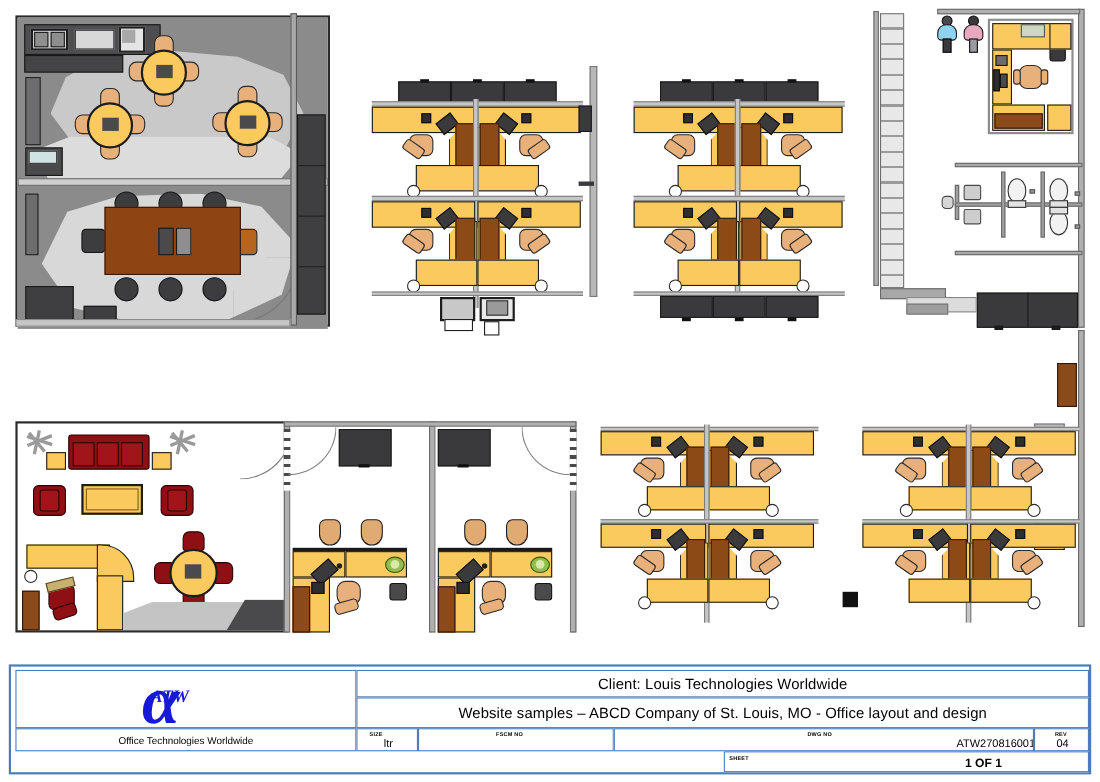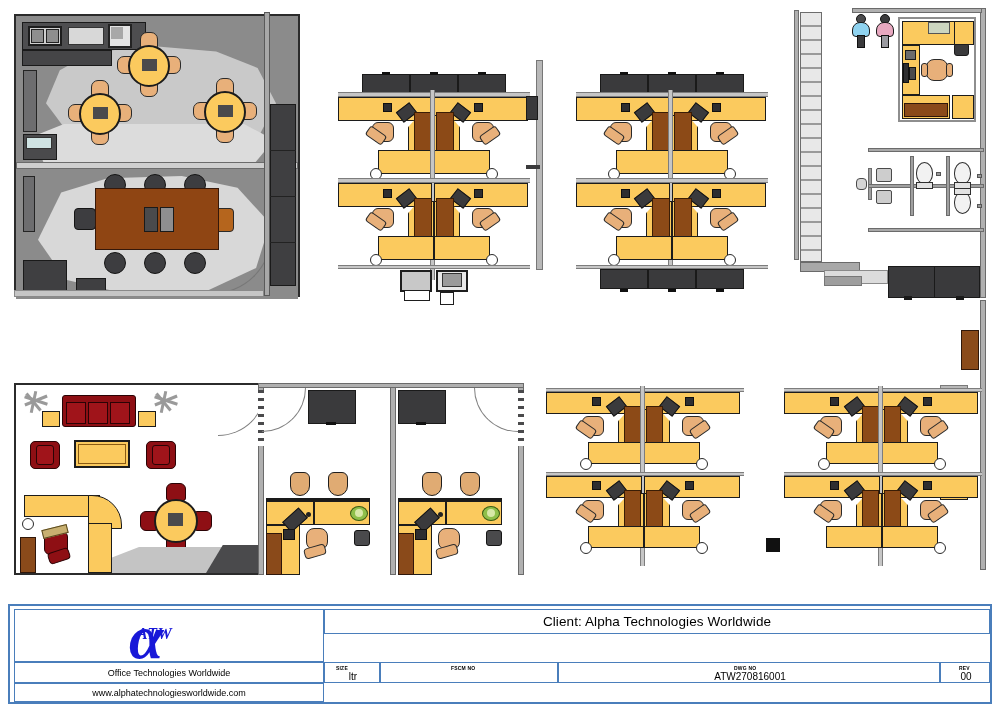--- a/index.html
+++ b/index.html
@@ -567,40 +567,44 @@
 
   <div id="titleblock">
 
     <div class="tb-cell" style="left:4px; top:3px; width:310px; height:53px;">
       <div style="position:relative; width:140px; height:48px;">
         <div class="logo-alpha" style="left:30px; top:-6px; font-size:62px; line-height:62px;">α</div>
         <div class="logo-alpha" style="left:38px; top:14px; font-size:16px; line-height:16px; letter-spacing:0.5px;">ATW</div>
       </div>
     </div>
     <div class="tb-cell tb-mid" style="left:4px; top:56px; width:310px; height:21px;">Office Technologies Worldwide</div>
-    <div class="tb-cell tb-mid" style="left:4px; top:77px; width:310px; height:19px;">www.alphatechnologiesworldwide.com</div>
-
-    <div class="tb-cell tb-big" style="left:314px; top:3px; width:666px; height:25px;">Client: Alpha Technologies Worldwide</div>
+
+    <div class="tb-cell tb-big" style="left:314px; top:3px; width:666px; height:25px;">Client: Louis Technologies Worldwide</div>
+    <div class="tb-cell tb-big" style="left:314px; top:28px; width:666px; height:28px;">Website samples – ABCD Company of St. Louis, MO - Office layout and design</div>
 
     <div class="tb-cell" style="left:314px; top:56px; width:56px; height:21px;">
       <div class="tb-lbl" style="left:11px; top:2px;">SIZE</div>
       <div class="tb-val" style="left:0; top:8px; width:56px;">ltr</div>
     </div>
 
     <div class="tb-cell" style="left:370px; top:56px; width:178px; height:21px;">
       <div class="tb-lbl" style="left:70px; top:2px;">FSCM NO</div>
       <div class="tb-val" style="left:0; top:8px; width:178px;"></div>
     </div>
 
     <div class="tb-cell" style="left:548px; top:56px; width:382px; height:21px;">
       <div class="tb-lbl" style="left:175px; top:2px;">DWG NO</div>
-      <div class="tb-val" style="left:0; top:8px; width:382px;">ATW270816001</div>
+      <div class="tb-val" style="left:0; top:8px; width:382px;text-align:right;">ATW270816001</div>
     </div>
 
     <div class="tb-cell" style="left:930px; top:56px; width:50px; height:21px;">
       <div class="tb-lbl" style="left:18px; top:2px;">REV</div>
-      <div class="tb-val" style="left:0; top:8px; width:50px;">00</div>
-    </div>
-
-
+      <div class="tb-val" style="left:0; top:8px; width:50px;">04</div>
+    </div>
+
+
+    <div class="tb-cell" style="left:648px; top:77px; width:332px; height:19px;">
+      <div class="tb-lbl" style="left:4px; top:3px;">SHEET</div>
+      <div class="tb-val" style="left:180px; top:4px; width:110px; font-size:11px; font-weight:700;">1 OF 1</div>
+    </div>
   </div>
 
 </div>
 
 </body></html>

